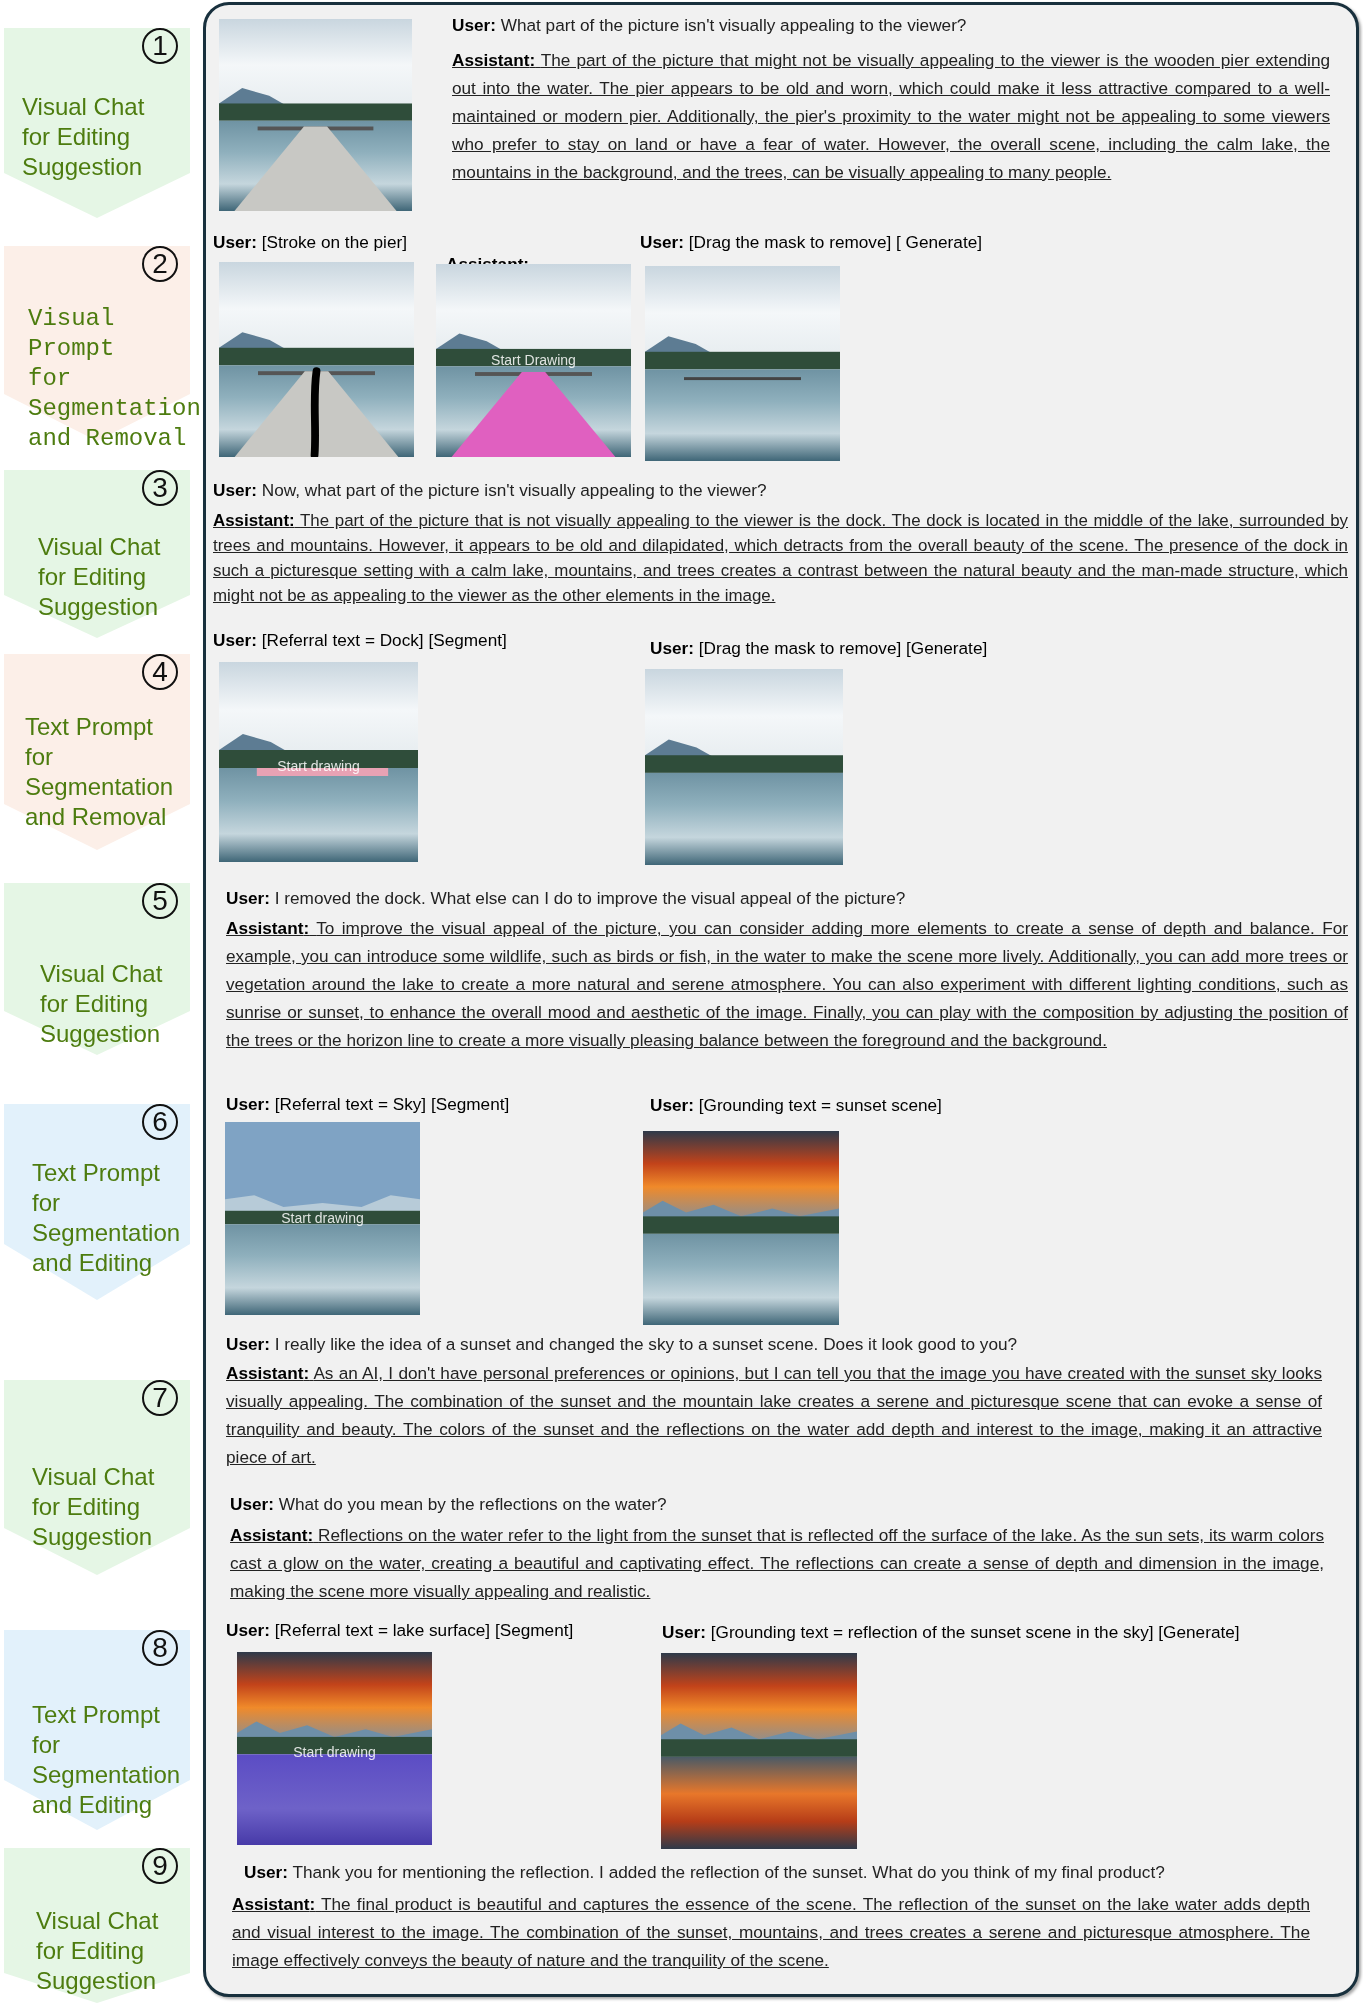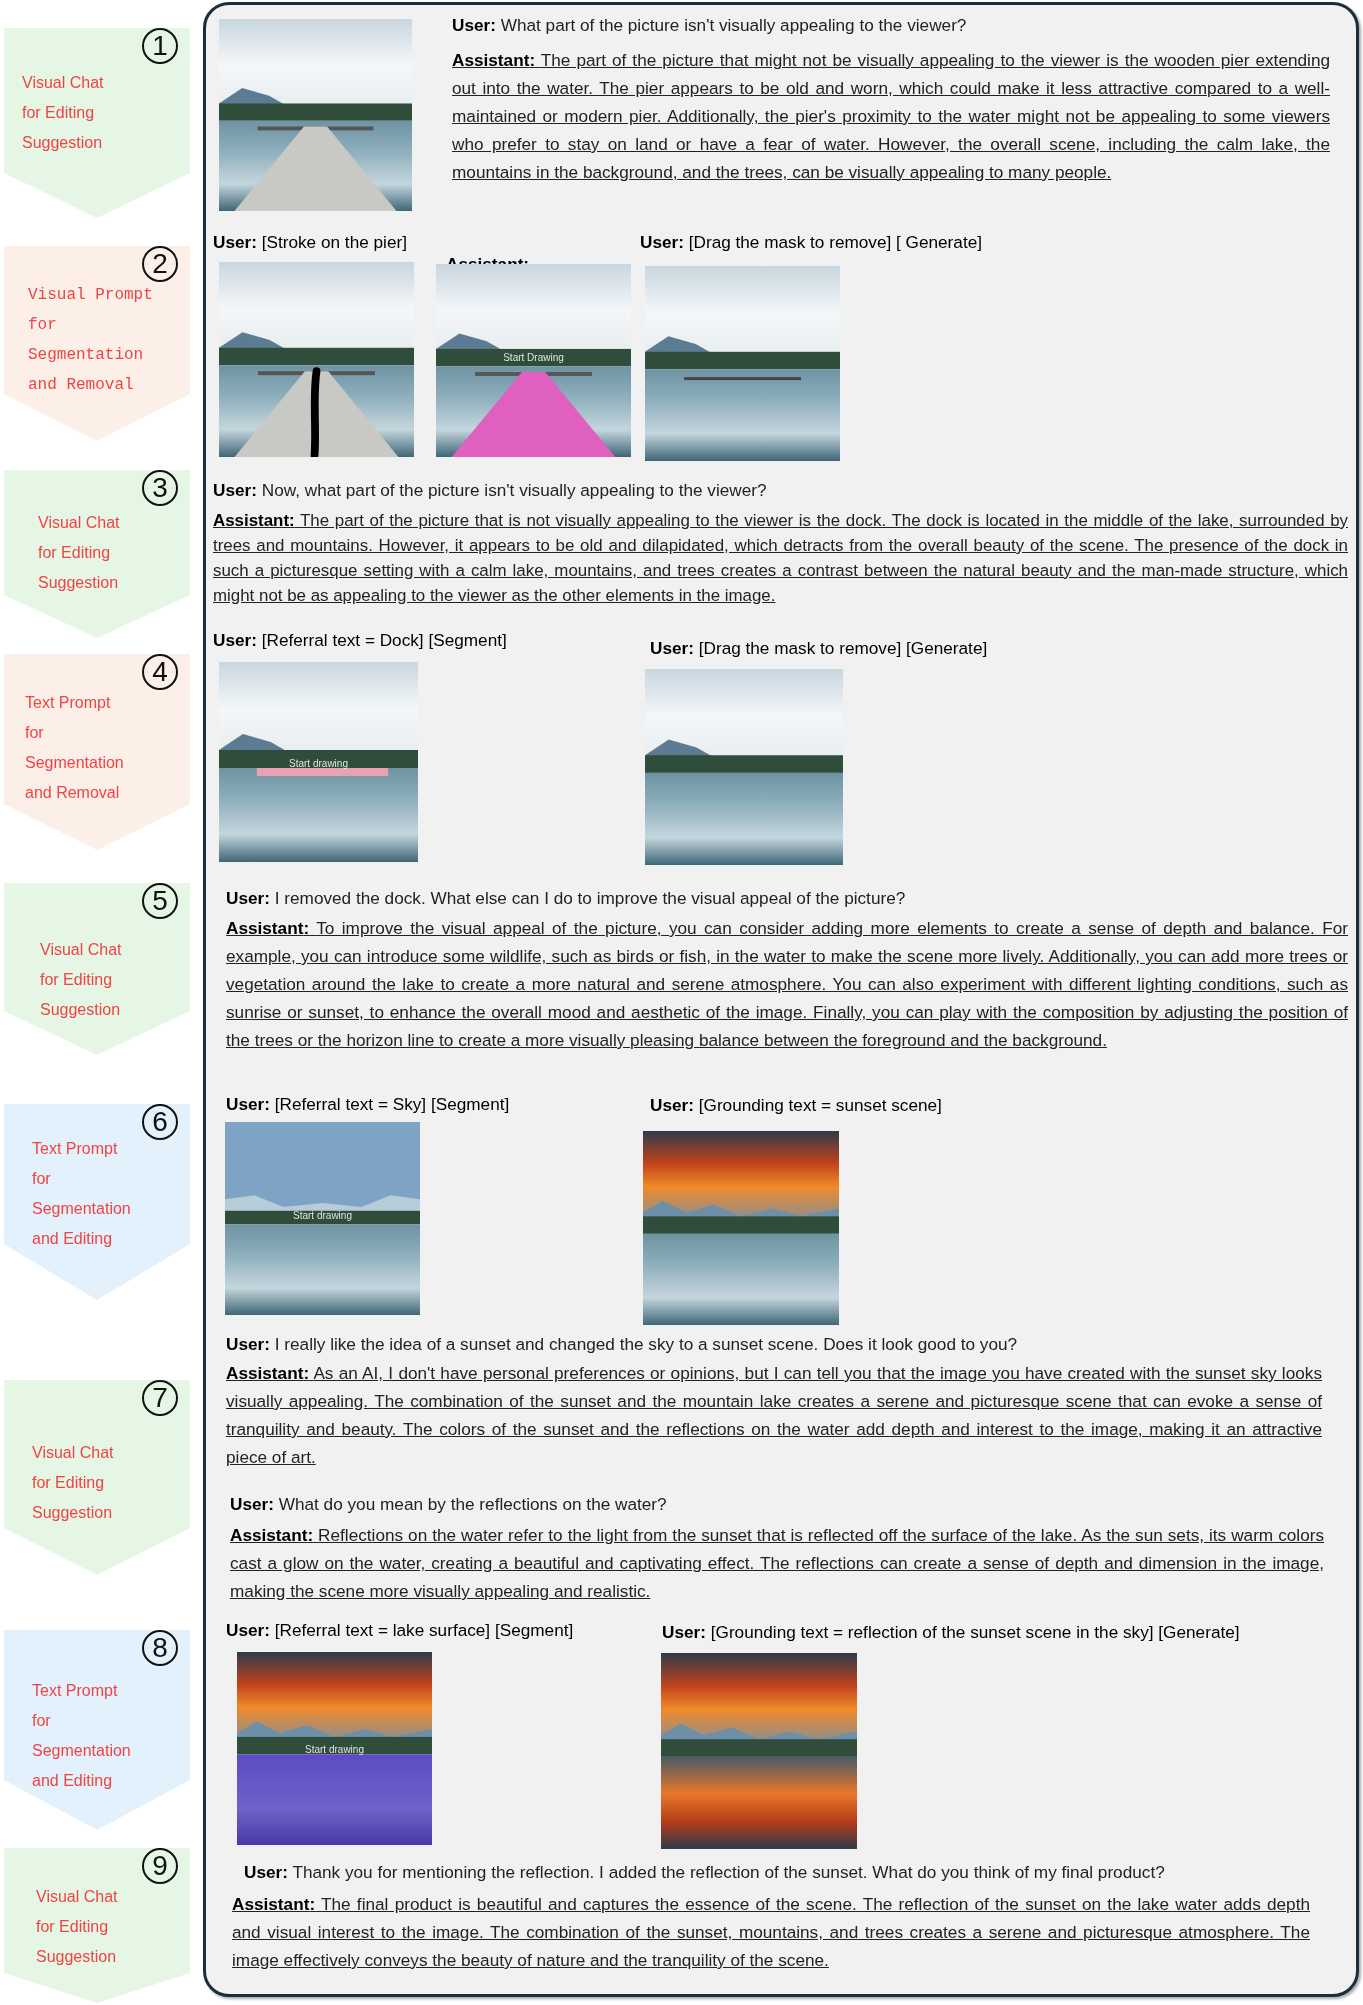--- a/index.html
+++ b/index.html
@@ -1,28 +1,28 @@
 <!DOCTYPE html>
 <html><head>
 <meta charset="utf-8">
 <style>
   html,body{margin:0;padding:0;background:#ffffff;}
   body{width:1363px;height:2005px;position:relative;overflow:hidden;font-family:"Liberation Sans",sans-serif;color:#111;}
   .stage{position:absolute;left:0;width:192px;}
   .stage .shape{position:absolute;left:4px;top:0;width:186px;}
   .stage .num{position:absolute;right:14px;width:36px;height:36px;border:2px solid #111;border-radius:50%;box-sizing:border-box;font-size:28px;line-height:32px;text-align:center;color:#111;}
-  .stage .label{position:absolute;font-size:16px;line-height:30px;color:#ef4444;}
+  .stage .label{position:absolute;font-size:24px;line-height:30px;color:#4d7c0f;margin-top:24px;}
   .panel{position:absolute;left:203px;top:2px;width:1156px;height:1995px;box-sizing:border-box;border:3px solid #18303d;border-radius:26px;background:#f1f1f1;box-shadow:2px 2px 3px rgba(0,0,0,.35);}
   .txt{position:absolute;font-family:"Liberation Sans",sans-serif;font-size:17.2px;line-height:28px;color:#222;}
   .txt b{color:#000;}
   .just{text-align:justify;text-decoration:underline;}
   .cmd{color:#000000;}
   .img{position:absolute;overflow:hidden;}
   .img svg{display:block;width:100%;height:100%;}
-  .sd{position:absolute;left:0;right:0;text-align:center;font-size:10px;color:rgba(255,255,255,.85);}
+  .sd{position:absolute;left:0;right:0;text-align:center;font-size:14px;color:rgba(255,255,255,.85);}
 </style>
 </head>
 <body>
 
 <svg width="0" height="0" style="position:absolute">
   <defs>
     <linearGradient id="skyG" x1="0" y1="0" x2="0" y2="1">
       <stop offset="0" stop-color="#c9d6df"></stop>
         <stop offset="0.5" stop-color="#f4f7f9"></stop>
         <stop offset="1" stop-color="#e6ecef"></stop>

